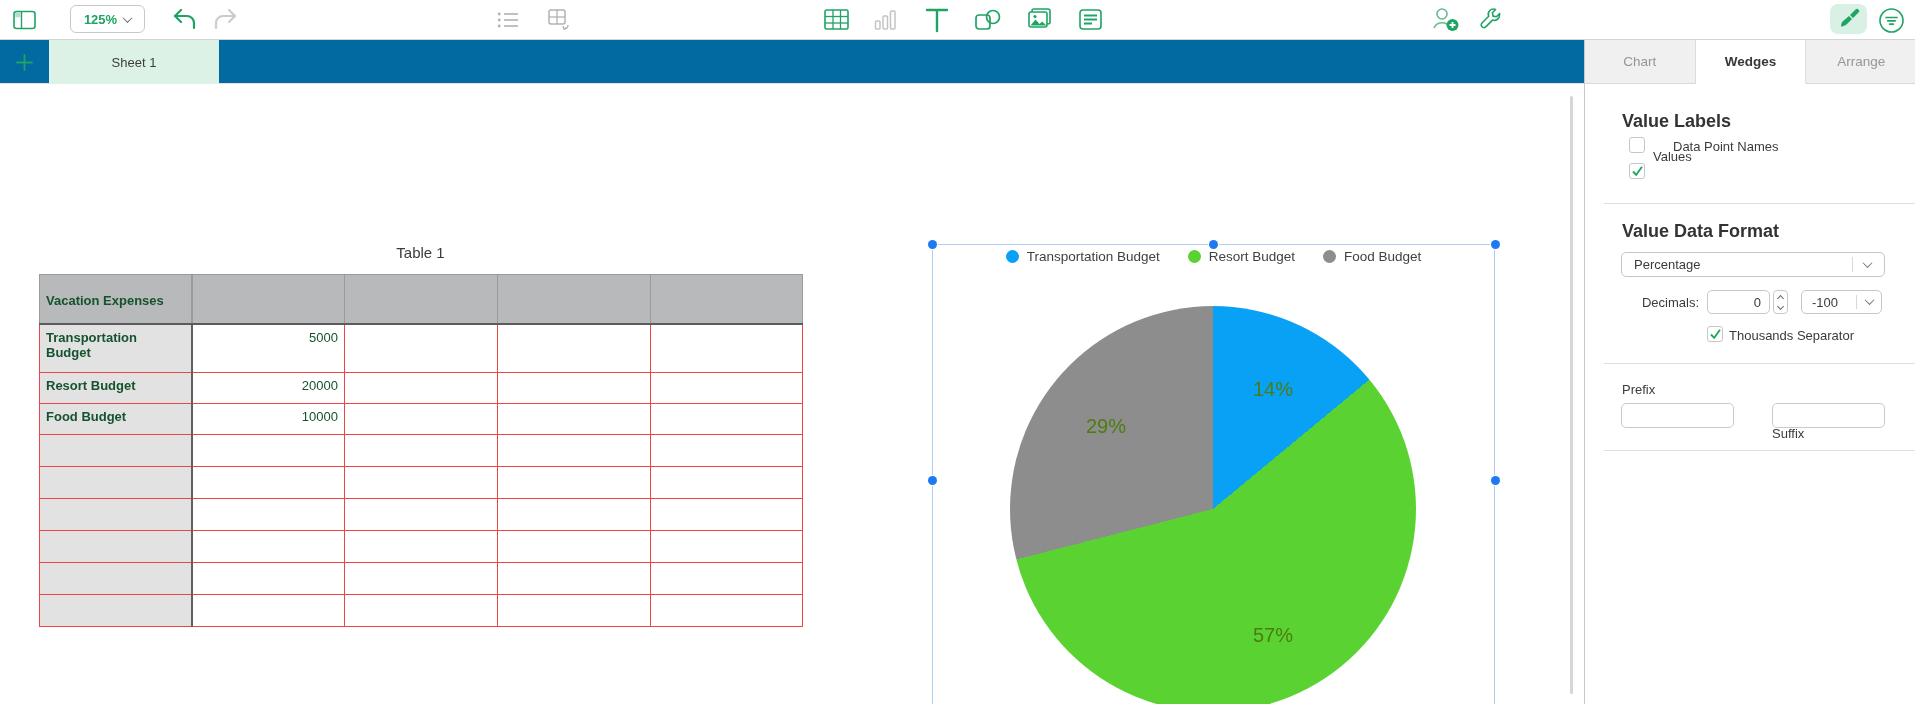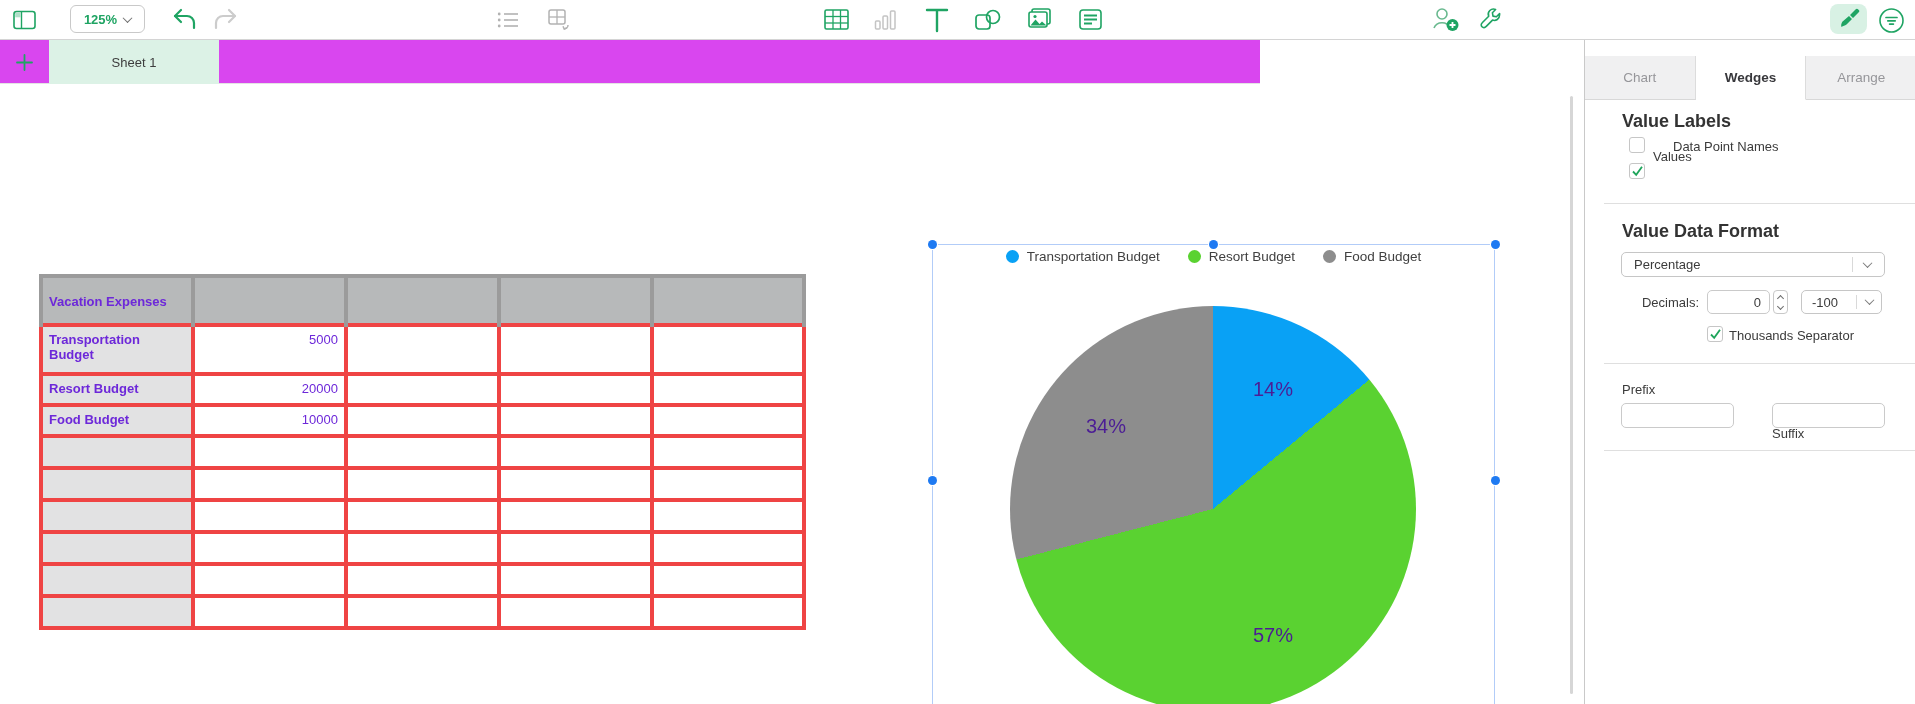--- a/index.html
+++ b/index.html
@@ -8,51 +8,51 @@
   #root { position:relative; width:1915px; height:704px; background:#fff; overflow:hidden; }
 
   
   .toolbar { position:absolute; left:0; top:0; width:1915px; height:40px; background:#fff; border-bottom:1px solid #d4d4d4; }
   .tb { position:absolute; display:flex; align-items:center; justify-content:center; background:none; border:none; cursor:default; }
   .zoom-btn { left:70px; top:5px; width:75px; height:28px; border:1px solid #c9c9c9; border-radius:6px; background:#fff; font-size:13px; color:#1fa463; font-weight:bold; gap:7px; }
   .fmt-btn { left:1830px; top:4px; width:37px; height:30px; border-radius:8px; background:#d8f1e4; }
   .chev { display:inline-block; width:7px; height:7px; border-right:1.5px solid #7b7b7b; border-bottom:1.5px solid #7b7b7b; transform:rotate(45deg) translate(-1px,-1px); }
 
   
-  .sheetbar { position:absolute; left:0; top:40px; width:1260px; height:44px; background:#d946ef; border-bottom:1px solid #e3e3e3; }
+  .sheetbar { position:absolute; left:0; top:40px; width:1584px; height:44px; background:#0369a1; border-bottom:1px solid #e3e3e3; }
   .add-sheet { position:absolute; left:12px; top:10px; width:24px; height:24px; display:flex; align-items:center; justify-content:center; }
   .sheet-tab { position:absolute; left:49px; top:0; width:170px; height:44px; background:#dcf2e6; display:flex; align-items:center; justify-content:center; font-size:13px; color:#3d3d3d; }
 
   
   .canvas { position:absolute; left:0; top:84px; width:1584px; height:620px; background:#fff; }
   .scrollbar { position:absolute; left:1570px; top:96px; width:3px; height:598px; background:#d6d6d6; border-radius:2px; }
 
   .table-title { position:absolute; left:39px; top:160px; width:763px; text-align:center; font-size:15px; color:#3c3c3c; }
   .tbl { position:absolute; left:39px; top:190px; border-collapse:collapse; table-layout:fixed; }
-  .tbl td { border:4px solid #ef4444; font-size:13px; color:#6d28d9; vertical-align:top; padding:5px 6px 2px 6px; line-height:1.18; overflow:hidden; }
+  .tbl td { border:1px solid #ef4444; font-size:13px; color:#14532d; vertical-align:top; padding:5px 6px 2px 6px; line-height:1.18; overflow:hidden; }
   .tbl tr:nth-child(1) td { height:49px; background:#b7b9ba; border-color:#9b9b9b; border-bottom:2px solid #5b5b5e; font-weight:bold; vertical-align:middle; }
   .tbl tr:nth-child(2) td { height:49px; }
   .tbl tr:nth-child(3) td, .tbl tr:nth-child(4) td { height:31px; }
   .tbl tr:nth-child(n+5) td { height:32px; }
   .tbl td:first-child { background:#e2e2e3; border-right:2px solid #606063; font-weight:bold; }
   .tbl tr:nth-child(1) td:first-child { background:#b7b9ba; }
   .tbl td.num { text-align:right; font-weight:normal; }
 
   
   .sel-box { position:absolute; left:932px; top:160px; width:563px; height:473px; border:1px solid #b2ccf8; }
   .handle { position:absolute; width:9px; height:9px; border-radius:50%; background:#1e7af2; box-shadow:0 0 0 1px #fff; }
   .legend { position:absolute; left:932px; top:163px; width:563px; height:18px; display:flex; align-items:center; justify-content:center; gap:28px; }
   .legend-item { display:flex; align-items:center; gap:8px; font-size:13.5px; color:#414141; }
   .swatch { width:13px; height:13px; border-radius:50%; }
   .pie { position:absolute; left:1010px; top:222px; width:406px; height:406px; border-radius:50%; }
-  .pie-label { position:absolute; transform:translate(-50%,-50%); color:#4c1d95; font-size:20px; }
+  .pie-label { position:absolute; transform:translate(-50%,-50%); color:#4d7c0f; font-size:20px; }
 
   
   .sidebar { position:absolute; left:1584px; top:40px; width:331px; height:664px; background:#fff; border-left:1px solid #c9c9c9; }
-  .side-tabs { position:absolute; left:0; top:16px; width:331px; height:44px; display:flex; }
+  .side-tabs { position:absolute; left:0; top:0; width:331px; height:44px; display:flex; }
   .side-tab { flex:1; display:flex; align-items:center; justify-content:center; font-size:13.5px; color:#96969a; background:#f0f0f1; border-bottom:1px solid #d8d8d8; border-right:1px solid #dcdcdc; }
   .side-tab:last-child { border-right:none; }
   .side-tab.active { background:#fff; color:#38383c; font-weight:bold; border-bottom:1px solid #fff; }
   .s-heading { position:absolute; font-size:18px; font-weight:bold; color:#333; }
   .s-label { position:absolute; font-size:13px; color:#3b3b3b; }
   .divider { position:absolute; left:19px; width:312px; height:1px; background:#dfdfdf; }
   .cb { position:absolute; width:16px; height:16px; border:1px solid #c6c6c6; border-radius:3px; background:#fff; display:flex; align-items:center; justify-content:center; }
   .dd { position:absolute; background:#fff; border:1px solid #c6c6c6; border-radius:5px; display:flex; align-items:center; font-size:13px; color:#3b3b3b; }
   .dd .dd-div { position:absolute; top:4px; bottom:4px; width:1px; background:#d9d9d9; }
   .txt-input { position:absolute; border:1px solid #cacaca; border-radius:5px; background:#fff; font-size:13px; color:#3b3b3b; padding:0 8px; font-family:"Liberation Sans", sans-serif; outline:none; }
@@ -200,20 +200,21 @@
           <path d="M8.5 1 v15 M1 8.5 h15" stroke="#1fa463" stroke-width="1.8" stroke-linecap="round"></path>
         </svg>
     </div>
     <div class="sheet-tab">
       <span>Sheet 1</span>
     </div>
   </div>
 
   <div class="canvas">
 
+    <div class="table-title">Table 1</div>
 
     <table class="tbl">
       <colgroup>
           <col style="width:152px">
           <col style="width:153px">
           <col style="width:153px">
           <col style="width:153px">
           <col style="width:152px">
         </colgroup>
       <tbody>
@@ -307,21 +308,21 @@
         <span>Resort Budget</span>
       </div>
       <div class="legend-item">
         <span class="swatch" style="background: rgb(141, 141, 141);"></span>
         <span>Food Budget</span>
       </div>
     </div>
 
     <div class="pie" style="background: conic-gradient(rgb(9, 161, 245) 0%, rgb(9, 161, 245) 14%, rgb(90, 210, 49) 14%, rgb(90, 210, 49) 71%, rgb(141, 141, 141) 71%, rgb(141, 141, 141) 100%);"></div>
     <div class="pie-label" style="left:1273px;top:305px;">14%</div>
-    <div class="pie-label" style="left:1106px;top:342px;">34%</div>
+    <div class="pie-label" style="left:1106px;top:342px;">29%</div>
     <div class="pie-label" style="left:1273px;top:551px;">57%</div>
   </div>
 
   <div class="scrollbar"></div>
 
   <div class="sidebar">
     <div class="side-tabs">
       <div class="side-tab">
           <span>Chart</span>
         </div>

